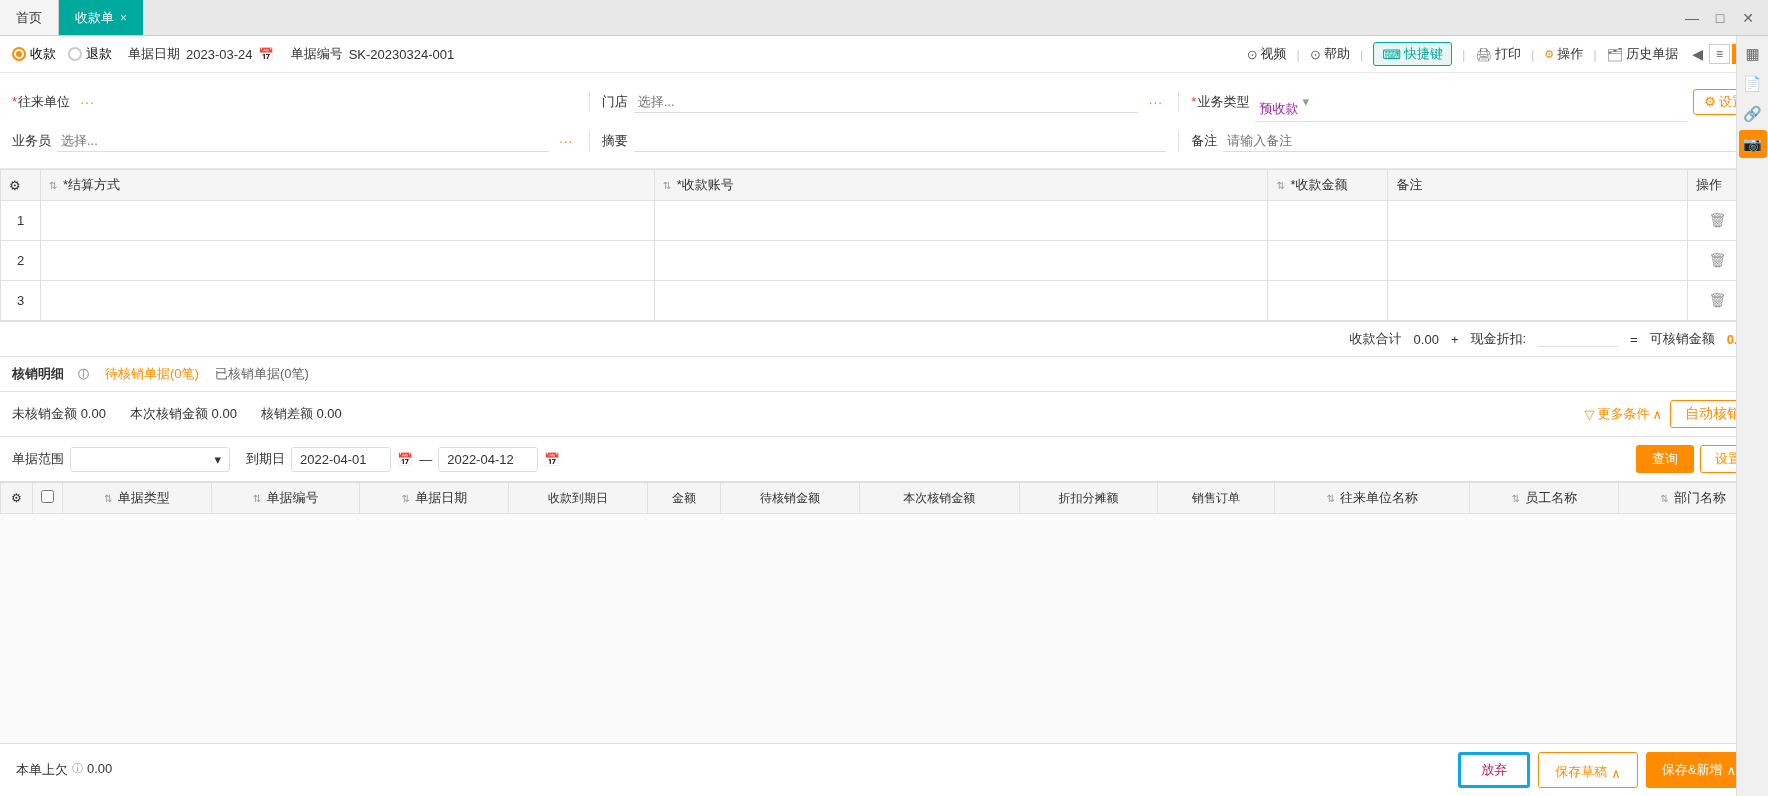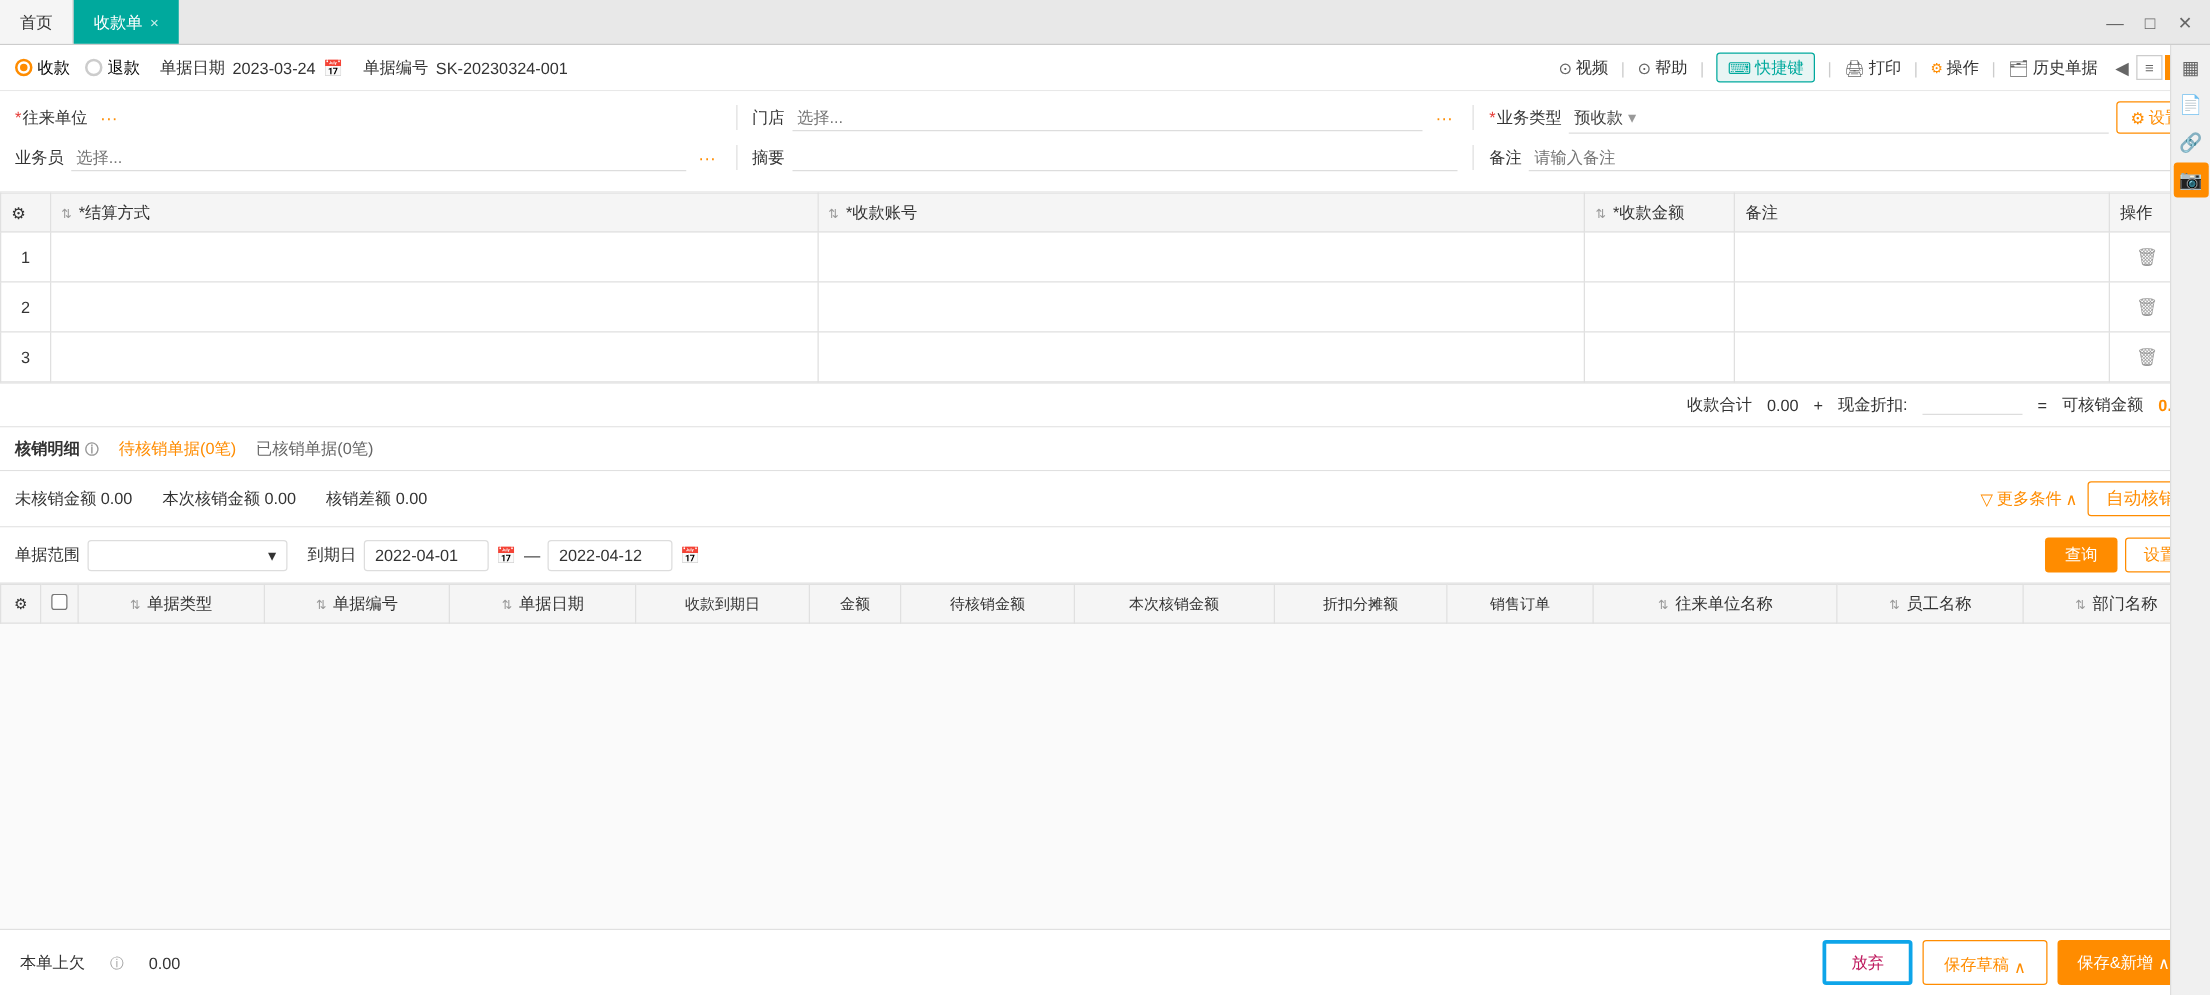--- a/index.html
+++ b/index.html
@@ -142,21 +142,21 @@
       border: none;
       border-bottom: 1px solid #ddd;
       flex: 1;
       color: #999;
       font-size: 13px;
       background: transparent;
       cursor: pointer;
       padding: 3px 4px;
       display: flex; align-items: center;
     }
-    .business-type-val { color: #404040; }
+    .business-type-val { color: #a21caf; margin-top: 16px; }
     .chevron-down { color: #999; margin-left: 4px; }
     .settings-btn {
       background: white;
       border: 1px solid #ff8c00;
       color: #ff8c00;
       padding: 3px 10px;
       border-radius: 3px;
       cursor: pointer;
       font-size: 12px;
       display: flex; align-items: center; gap: 3px;
@@ -223,21 +223,21 @@
     }
     .verify-header {
       display: flex; align-items: center;
       padding: 8px 12px;
       border-bottom: 1px solid #e0e0e0;
       gap: 16px;
       background: white;
     }
     .verify-title {
       font-size: 14px; font-weight: bold; color: #333;
-      display: flex; align-items: center; gap: 4px;
+      display: flex; align-items: center; gap: 14px;
     }
     .verify-tab {
       color: #ff8c00; cursor: pointer; font-size: 13px;
     }
     .verify-tab-inactive { color: #666; cursor: pointer; font-size: 13px; }
 
     .verify-stats {
       display: flex; align-items: center;
       padding: 8px 12px;
       gap: 24px;
@@ -332,21 +332,21 @@
     }
 
     
     .footer {
       display: flex; align-items: center;
       padding: 8px 16px;
       border-top: 1px solid #e0e0e0;
       background: white;
       gap: 12px;
     }
-    .footer-left { color: #333; font-size: 13px; display: flex; align-items: center; gap: 20px; }
+    .footer-left { color: #333; font-size: 13px; display: flex; gap: 4px; }
     .footer-right { margin-left: auto; display: flex; gap: 8px; }
     .discard-btn {
       background: white;
       border: 3px solid #0ea5e9;
       color: #be185d;
       padding: 6px 20px;
       border-radius: 3px;
       cursor: pointer;
       font-size: 13px;
       font-family: Liberation Serif, serif;

